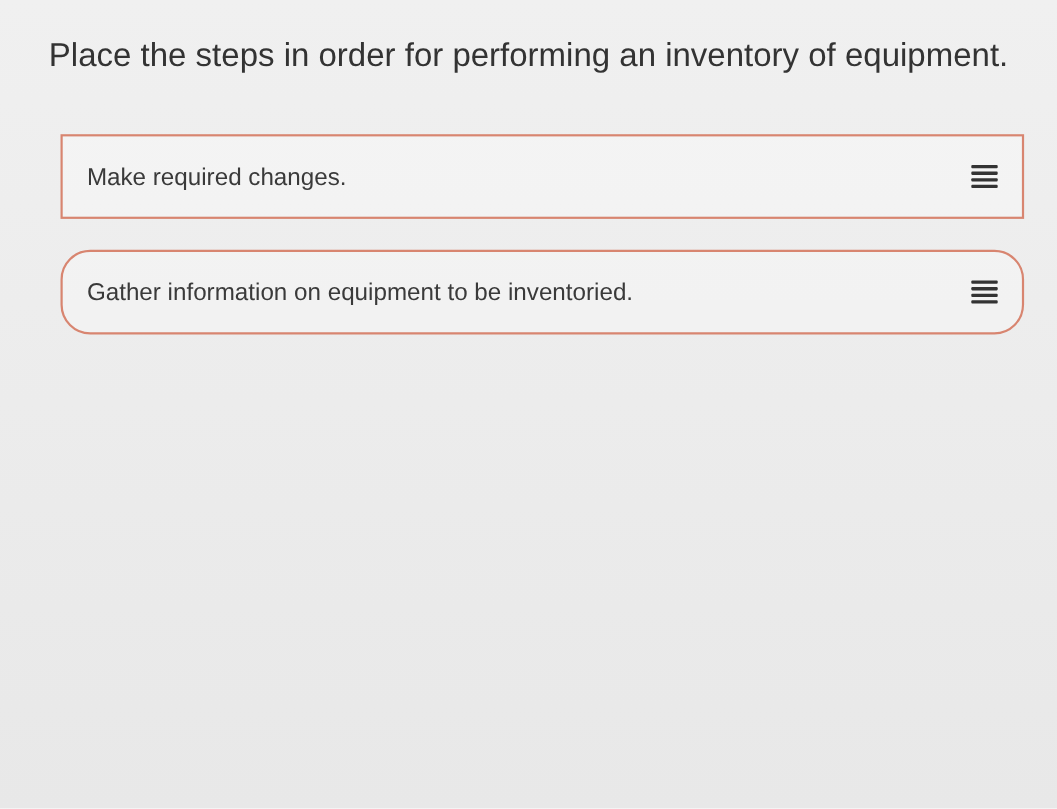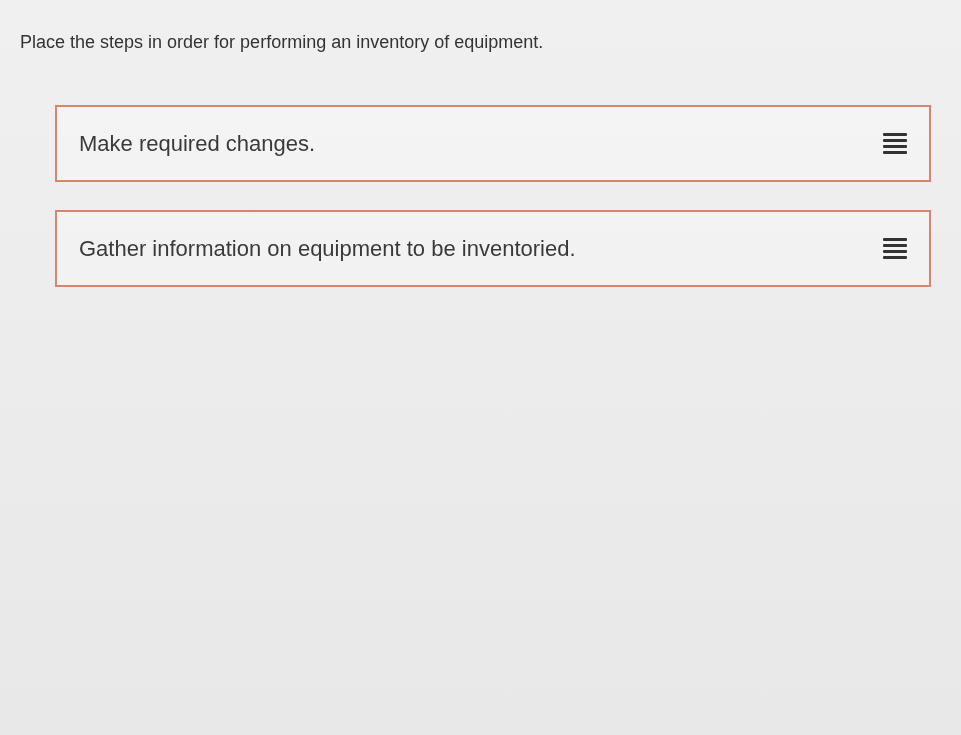--- a/index.html
+++ b/index.html
@@ -10,25 +10,26 @@
     body {
       font-family: -apple-system, BlinkMacSystemFont, "Segoe UI", Helvetica, Arial, sans-serif;
       background: linear-gradient(to bottom, #f0f0f0, #e8e8e8);
       width: 961px;
       height: 735px;
       padding: 30px 20px 20px 20px;
       color: #3a3a3a;
       overflow: hidden;
     }
     .question-prompt {
-      font-size: 18px;
+      font-size: 30px;
       font-weight: 400;
       color: #333;
       margin-bottom: 50px;
       line-height: 1.4;
+      text-align: center;
     }
     .items-container {
       padding-left: 35px;
       padding-right: 10px;
     }
     .draggable-item {
       background: rgba(255, 255, 255, 0.3);
       border: 2px solid #d88570;
       margin-bottom: 28px;
       padding: 20px 22px;
@@ -73,21 +74,21 @@
       <div class="bar"></div>
         <div class="bar"></div>
         <div class="bar"></div>
         <div class="bar"></div>
     </div>
   </div>
 
 
 
 
-  <div class="draggable-item" style="margin-bottom:0;">
+  <div class="draggable-item" style="margin-bottom:0;border-radius:27px;">
     <div class="item-text">Gather information on equipment to be inventoried.</div>
     <div class="drag-handle">
       <div class="bar"></div>
         <div class="bar"></div>
         <div class="bar"></div>
         <div class="bar"></div>
     </div>
   </div>
 
 </div>

